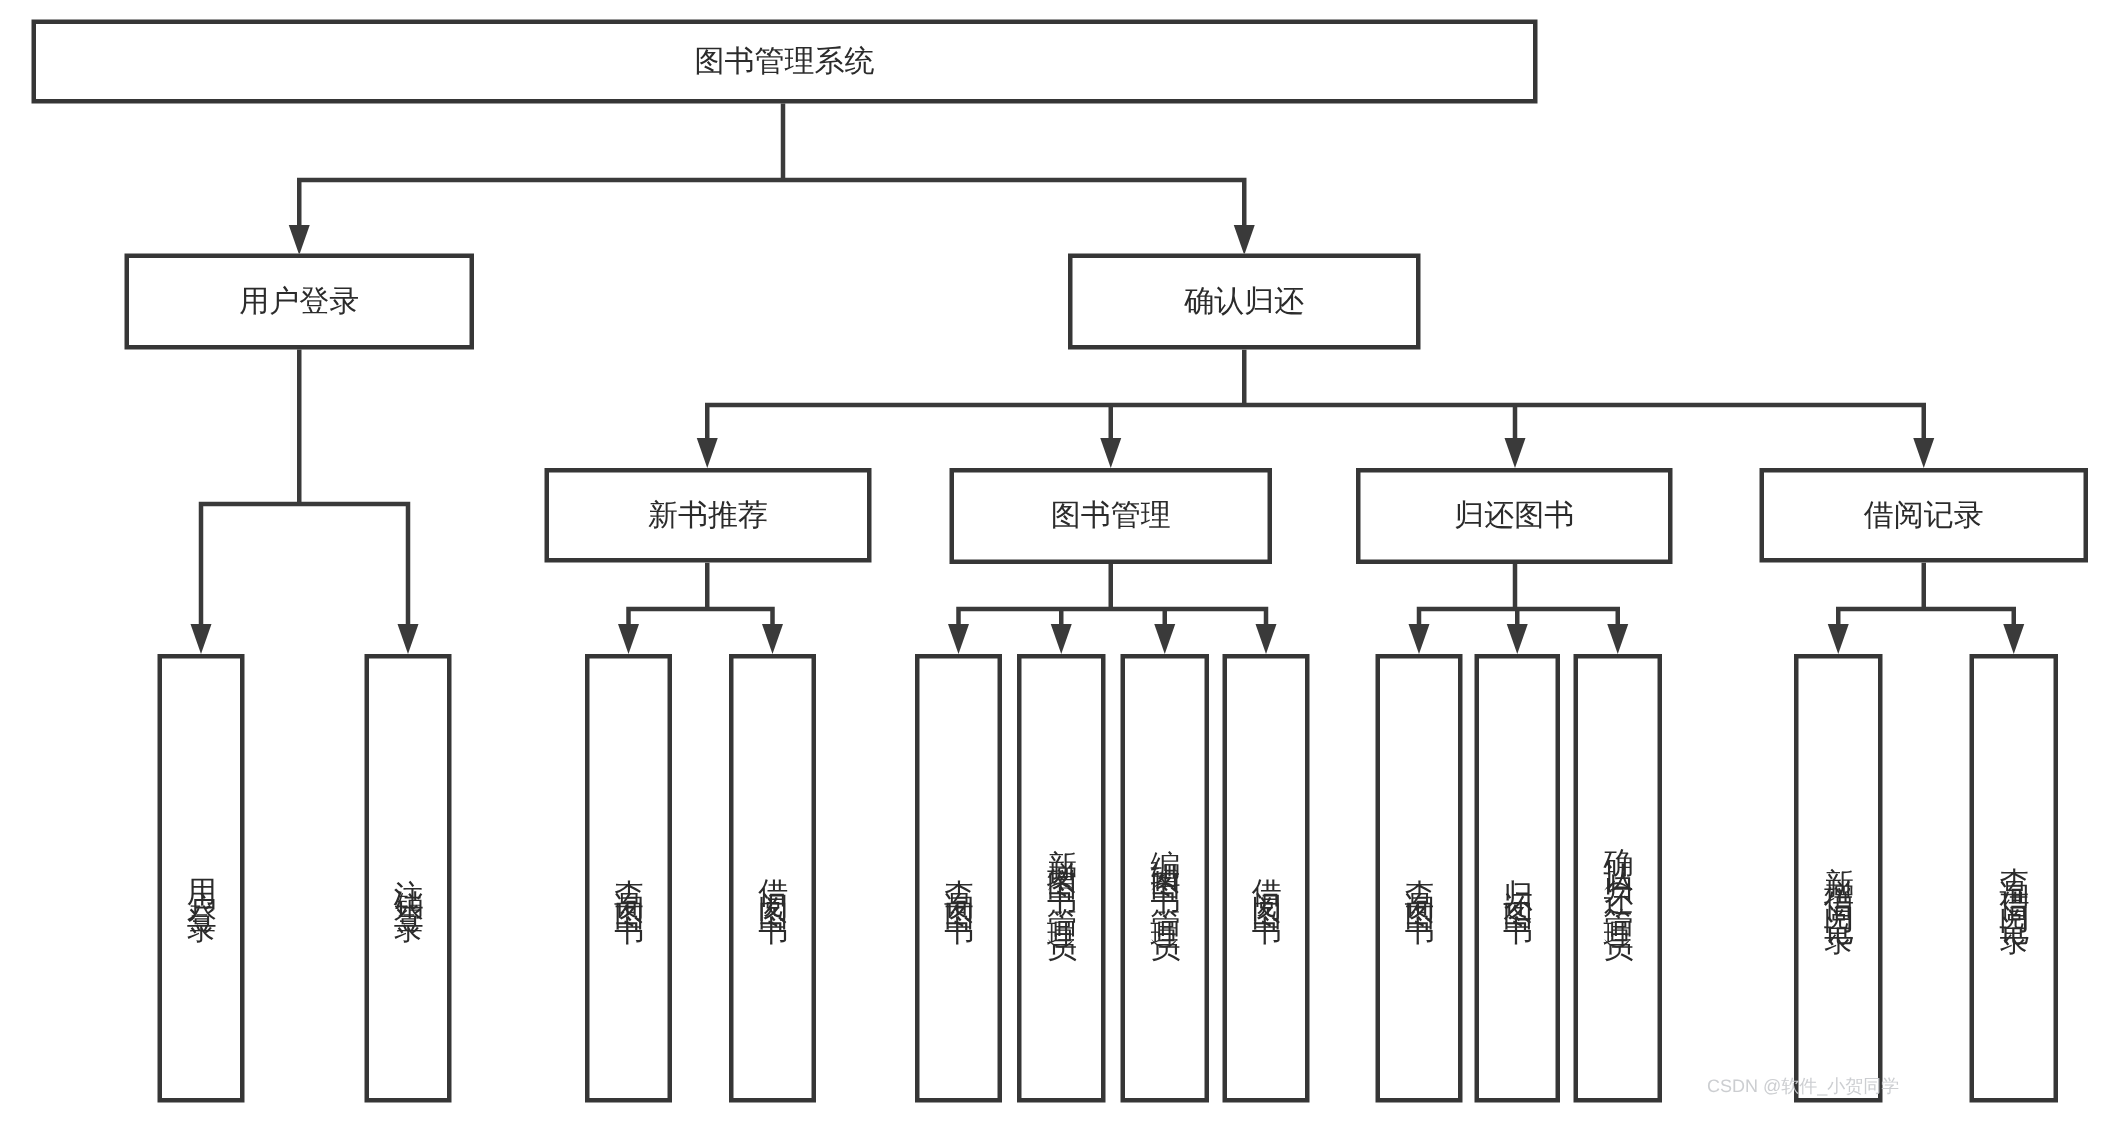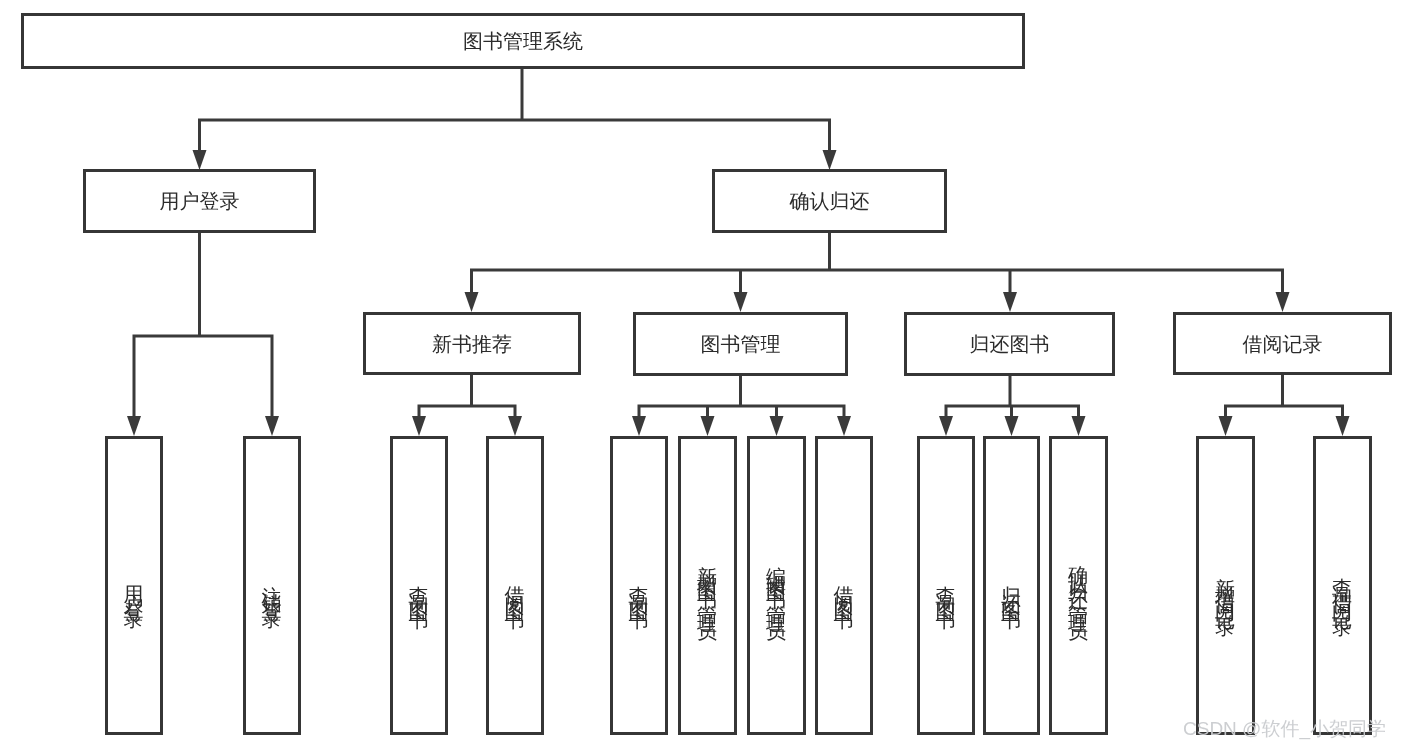--- a/index.html
+++ b/index.html
@@ -59,24 +59,24 @@
   .l-bor-2   { left: 678px;  width: 59px; }
   .l-bor-3   { left: 747px;  width: 59px; }
   .l-bor-4   { left: 815px;  width: 58px; }
   .l-cur-1   { left: 917px;  width: 58px; }
   .l-cur-2   { left: 983px;  width: 57px; }
   .l-cur-3   { left: 1049px; width: 59px; }
   .l-rec-1   { left: 1196px; width: 59px; }
   .l-rec-2   { left: 1313px; width: 59px; }
   .watermark {
     position: absolute;
-    left: 1183px;
+    left: 1138px;
     top: 716px;
     width: 222px;
-    font-size: 19px;
+    font-size: 12px;
     color: rgba(201, 203, 207, 0.95);
     z-index: 6;
     white-space: nowrap;
   }
 </style>
 </head>
 <body>
 
 <div class="canvas">
 

